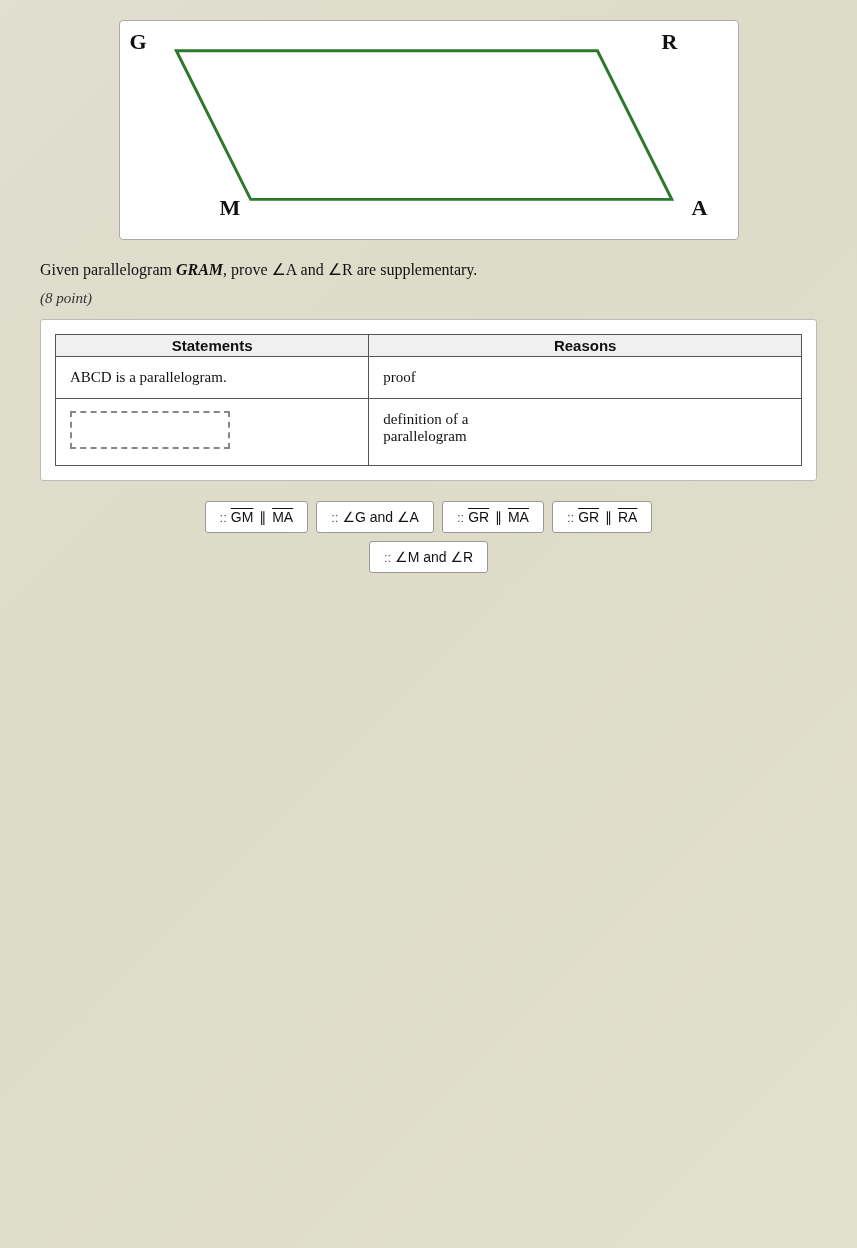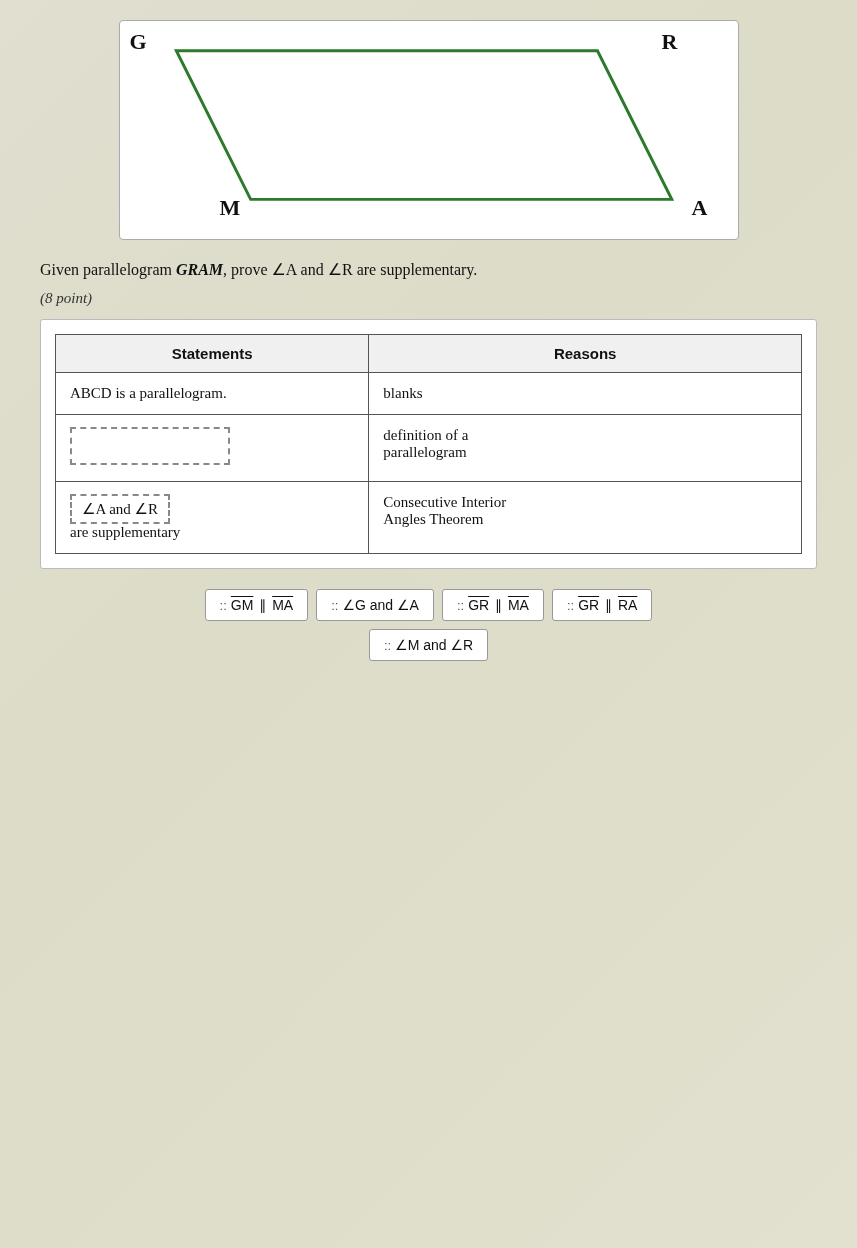--- a/index.html
+++ b/index.html
@@ -80,21 +80,21 @@
 
     .proof-table {
       width: 100%;
       border-collapse: collapse;
       border: 1px solid #555;
     }
 
     .proof-table th {
       background: #f0f0f0;
       border: 1px solid #555;
-      padding: 10px 14px;
+      padding: 2px 14px;
       font-weight: bold;
       font-family: Arial, sans-serif;
       font-size: 15px;
       text-align: center;
     }
 
     .proof-table td {
       border: 1px solid #555;
       padding: 12px 14px;
       vertical-align: top;
@@ -199,44 +199,32 @@
       <thead>
         <tr>
           <th class="stmt-col">Statements</th>
           <th class="rsn-col">Reasons</th>
         </tr>
       </thead>
       <tbody>
 
         <tr>
           <td class="stmt-col">ABCD is a parallelogram.</td>
-          <td class="rsn-col">blanks</td>
+          <td class="rsn-col">proof</td>
         </tr>
 
         <tr>
           <td class="stmt-col">
             <div class="dashed-blank"></div>
           </td>
           <td class="rsn-col">
             definition of a<br>parallelogram
           </td>
         </tr>
 
-        <tr>
-          <td class="stmt-col">
-            <div class="dashed-filled">
-              ∠A and ∠R
-            </div>
-            <br>
-            <span>are supplementary</span>
-          </td>
-          <td class="rsn-col">
-            Consecutive Interior<br>Angles Theorem
-          </td>
-        </tr>
       </tbody>
     </table>
   </div>
 
   <div class="tiles-area">
     <div class="tiles-row">
 
       <div class="tile">
         <span class="dbl-colon">::</span>
         <span>

